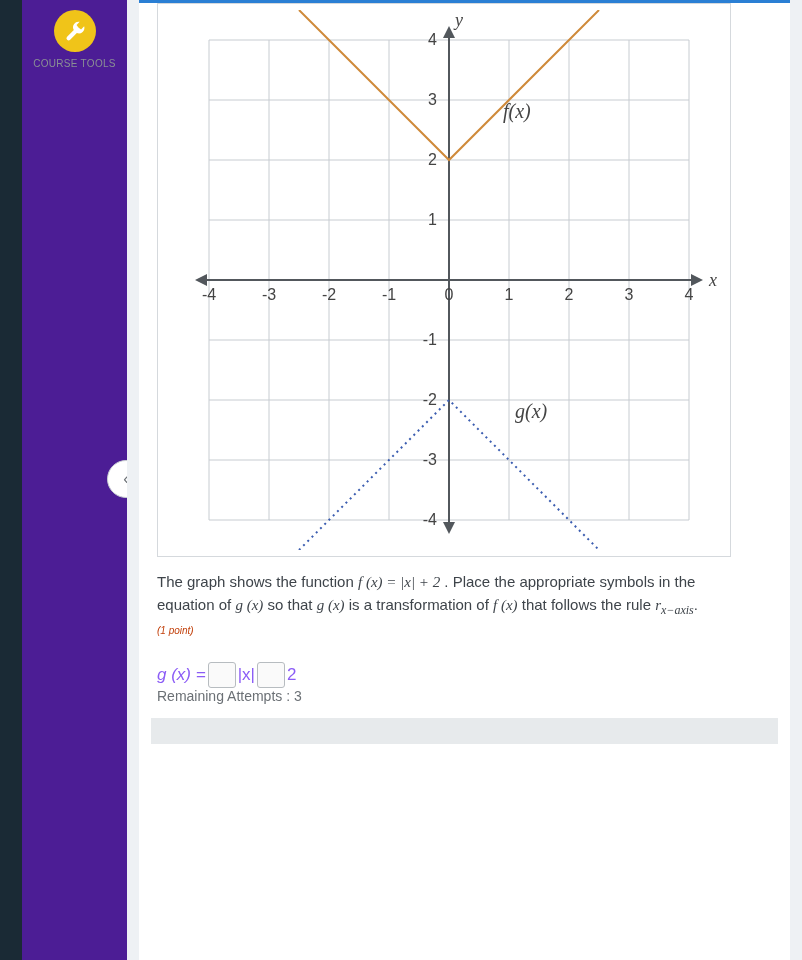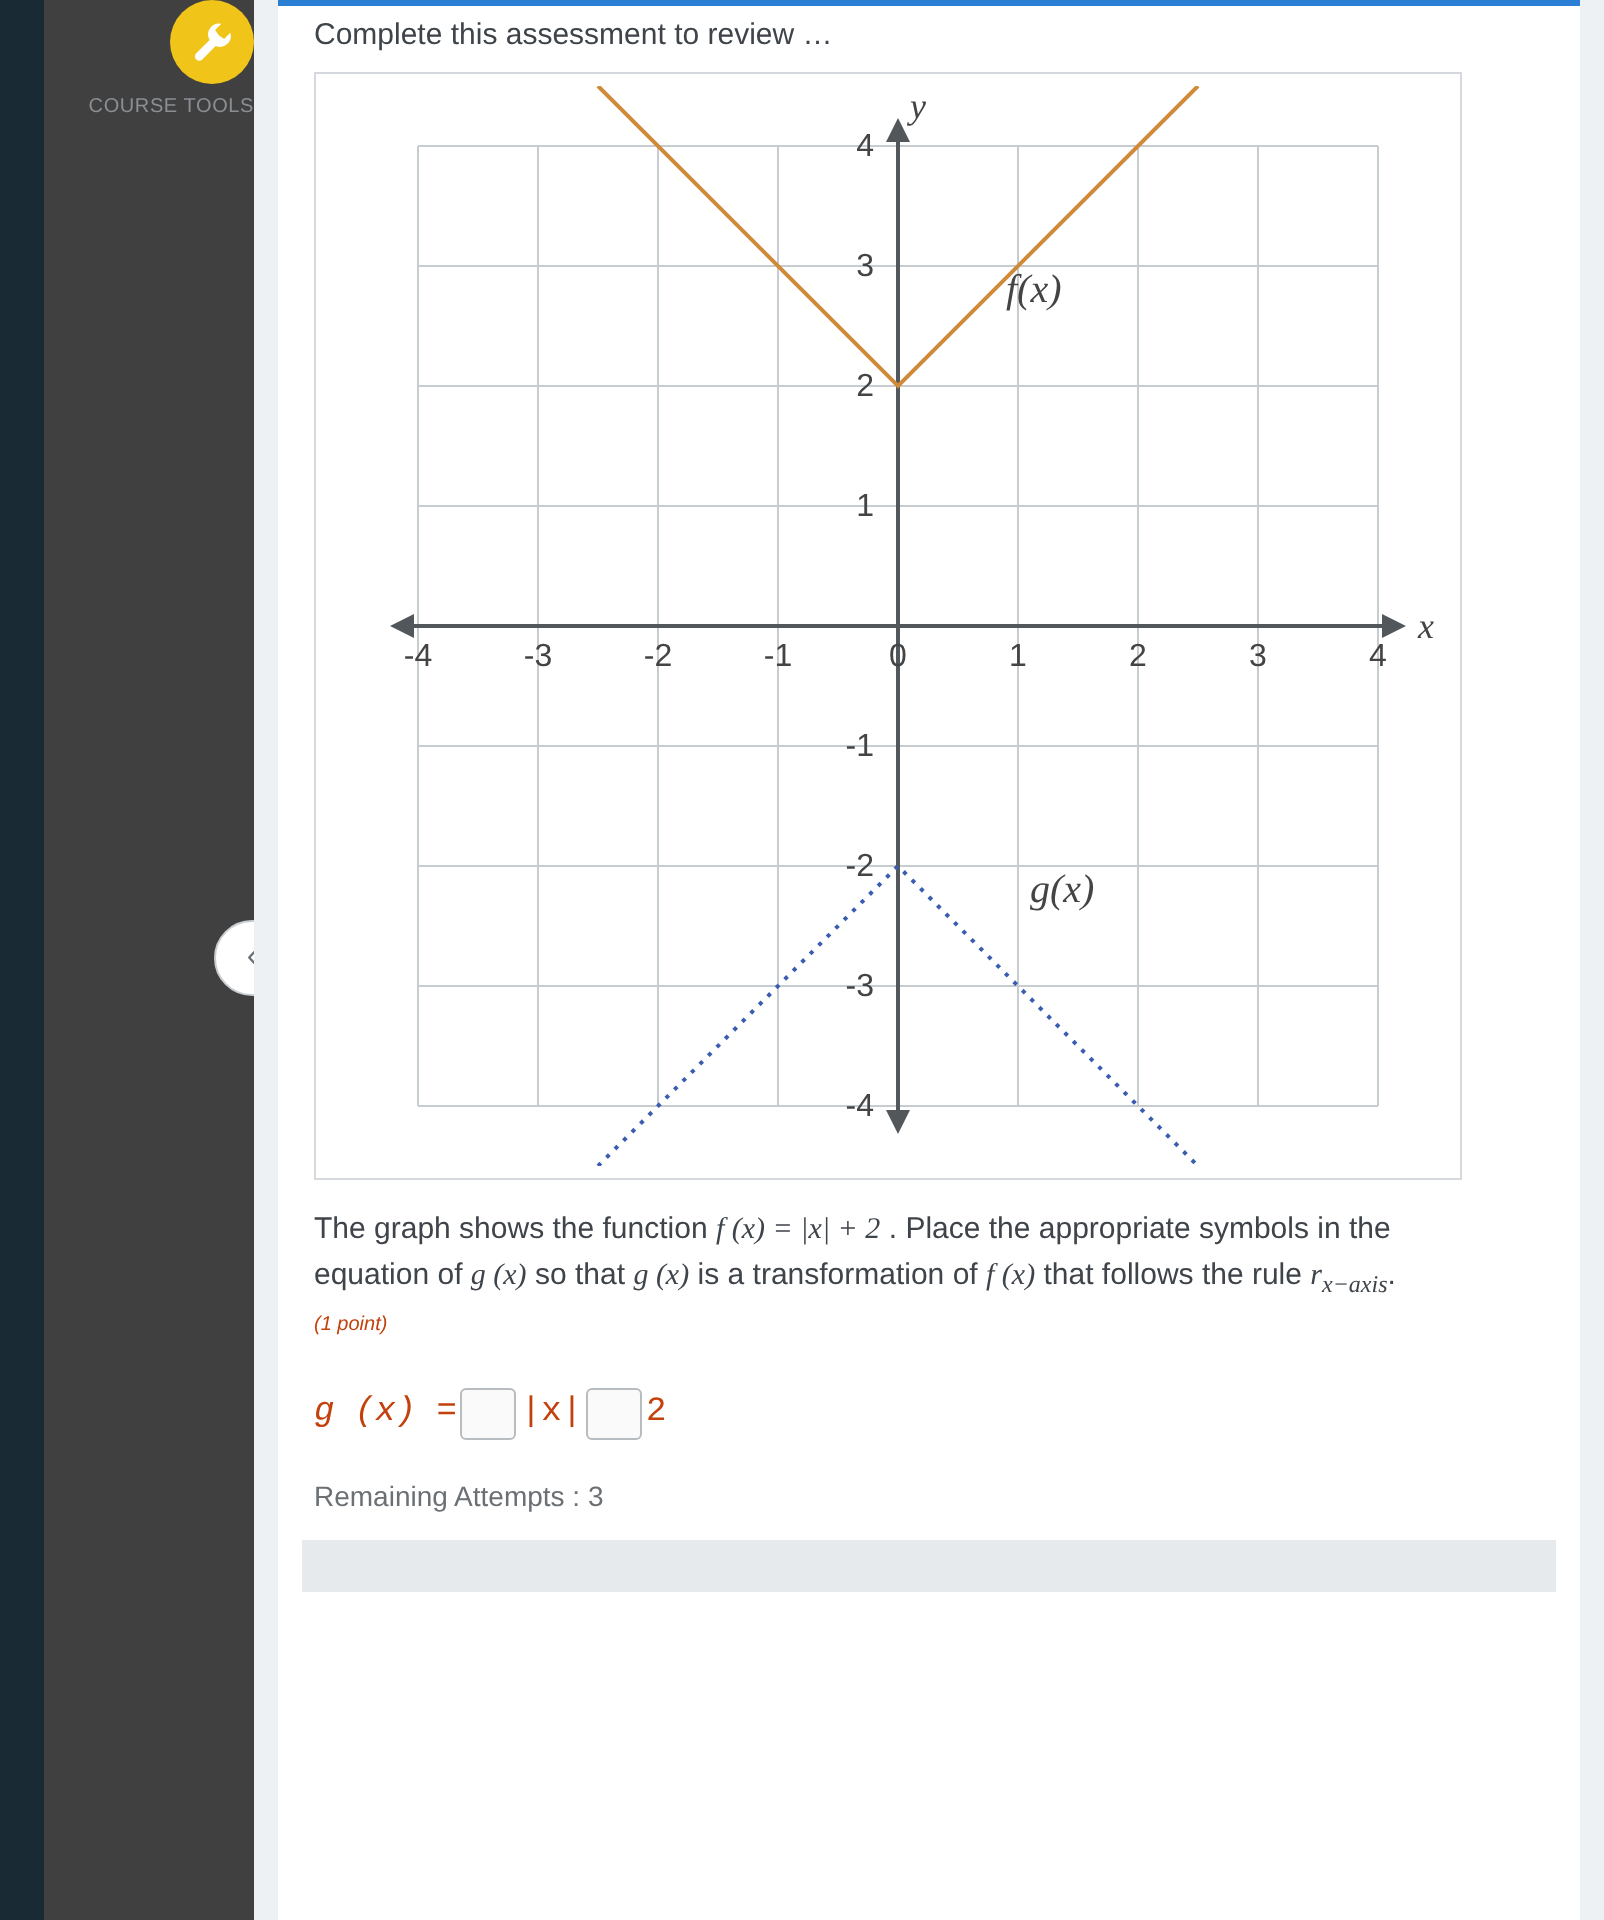--- a/index.html
+++ b/index.html
@@ -1,35 +1,35 @@
 <!DOCTYPE html>
 <html><head>
 <meta charset="utf-8">
 <style>
   html,body{margin:0;padding:0;font-family:Arial,Helvetica,sans-serif;background:#d8dce0;width:802px;height:960px;overflow:hidden}
   .screen{display:flex;height:960px}
   .edge{width:22px;background:#1a2a35}
-  .rail{width:105px;background:#404040;display:flex;flex-direction:column;align-items:flex-end;padding-top:0;position:relative}
+  .rail{width:105px;background:#4c1d95;display:flex;flex-direction:column;align-items:center;padding-top:10px;position:relative}
   .tool-btn{width:42px;height:42px;border-radius:50%;background:#f0c419;display:flex;align-items:center;justify-content:center;color:#fff}
   .tool-btn svg{width:22px;height:22px}
   .rail-label{font-size:10px;color:#8a8f94;margin-top:6px;letter-spacing:.3px}
   .collapse{position:absolute;top:460px;right:-18px;width:36px;height:36px;border-radius:50%;background:#fff;border:1px solid #c9ced3;display:flex;align-items:center;justify-content:center;color:#6b7075;font-size:16px}
   .main{flex:1;background:#eef1f4;position:relative;overflow:hidden}
   .card{margin:0 12px;background:#fff;border-top:3px solid #2a7fd4;padding:0 18px 14px;min-height:960px}
   .banner{color:#3e444a;font-size:15px;padding:6px 0 10px}
   .instr{color:#6b7075;font-style:italic;font-size:15px;margin:10px 0 8px}
   .graph-wrap{border:1px solid #d5d9dd;padding:6px;width:560px}
   svg.graph{display:block}
   .axis-lbl{font:italic 18px 'Times New Roman',serif;fill:#444}
   .tick-lbl{font:16px Arial;fill:#444}
   .fn-lbl{font:italic 20px 'Times New Roman',serif;fill:#444}
   .qtext{color:#3e444a;font-size:15px;line-height:1.5;margin:14px 0 2px;max-width:590px}
   .mini{font-size:12px;vertical-align:sub}
   .pts{color:#c2410c;font-style:italic;font-size:10px;margin:6px 0 26px}
-  .eq{color:#c2410c;font-family:Liberation Mono, monospace;font-style:italic;font-size:17px;display:flex;align-items:center;gap:2px;margin-bottom:20px}
+  .eq{color:#8b5cf6;font-family:Liberation Sans, sans-serif;font-style:italic;font-size:17px;display:flex;align-items:center;gap:2px;}
   .blank{width:26px;height:24px;border:1px solid #b7bcc0;border-radius:3px;background:#fafafa;display:inline-block}
   .actions{display:flex;align-items:center;gap:16px;margin-bottom:14px}
   .check{border:1px solid #2a7fd4;color:#2a7fd4;background:#fff;border-radius:22px;padding:9px 20px;font-size:14px;cursor:pointer}
   .rem{color:#6b7075;font-size:14px}
   .footer-pad{height:26px;background:#e7eaec;margin:0 -6px}
 </style>
 </head>
 <body>
 
 <div class="screen">
@@ -43,21 +43,20 @@
     </div>
     <div class="rail-label">COURSE TOOLS</div>
     <div class="collapse">
       <span>‹</span>
     </div>
   </div>
 
   <div class="main">
     <div class="card">
 
-      <div class="banner">Complete this assessment to review …</div>
 
       <div class="graph-wrap">
         <svg class="graph" width="560" height="540" viewBox="0 0 560 540">
           <g id="grid">
               <line x1="45" y1="30" x2="45" y2="510" stroke="#c7ccd1" stroke-width="1"></line>
               <line x1="105" y1="30" x2="105" y2="510" stroke="#c7ccd1" stroke-width="1"></line>
               <line x1="165" y1="30" x2="165" y2="510" stroke="#c7ccd1" stroke-width="1"></line>
               <line x1="225" y1="30" x2="225" y2="510" stroke="#c7ccd1" stroke-width="1"></line>
               <line x1="285" y1="30" x2="285" y2="510" stroke="#c7ccd1" stroke-width="1"></line>
               <line x1="345" y1="30" x2="345" y2="510" stroke="#c7ccd1" stroke-width="1"></line>

